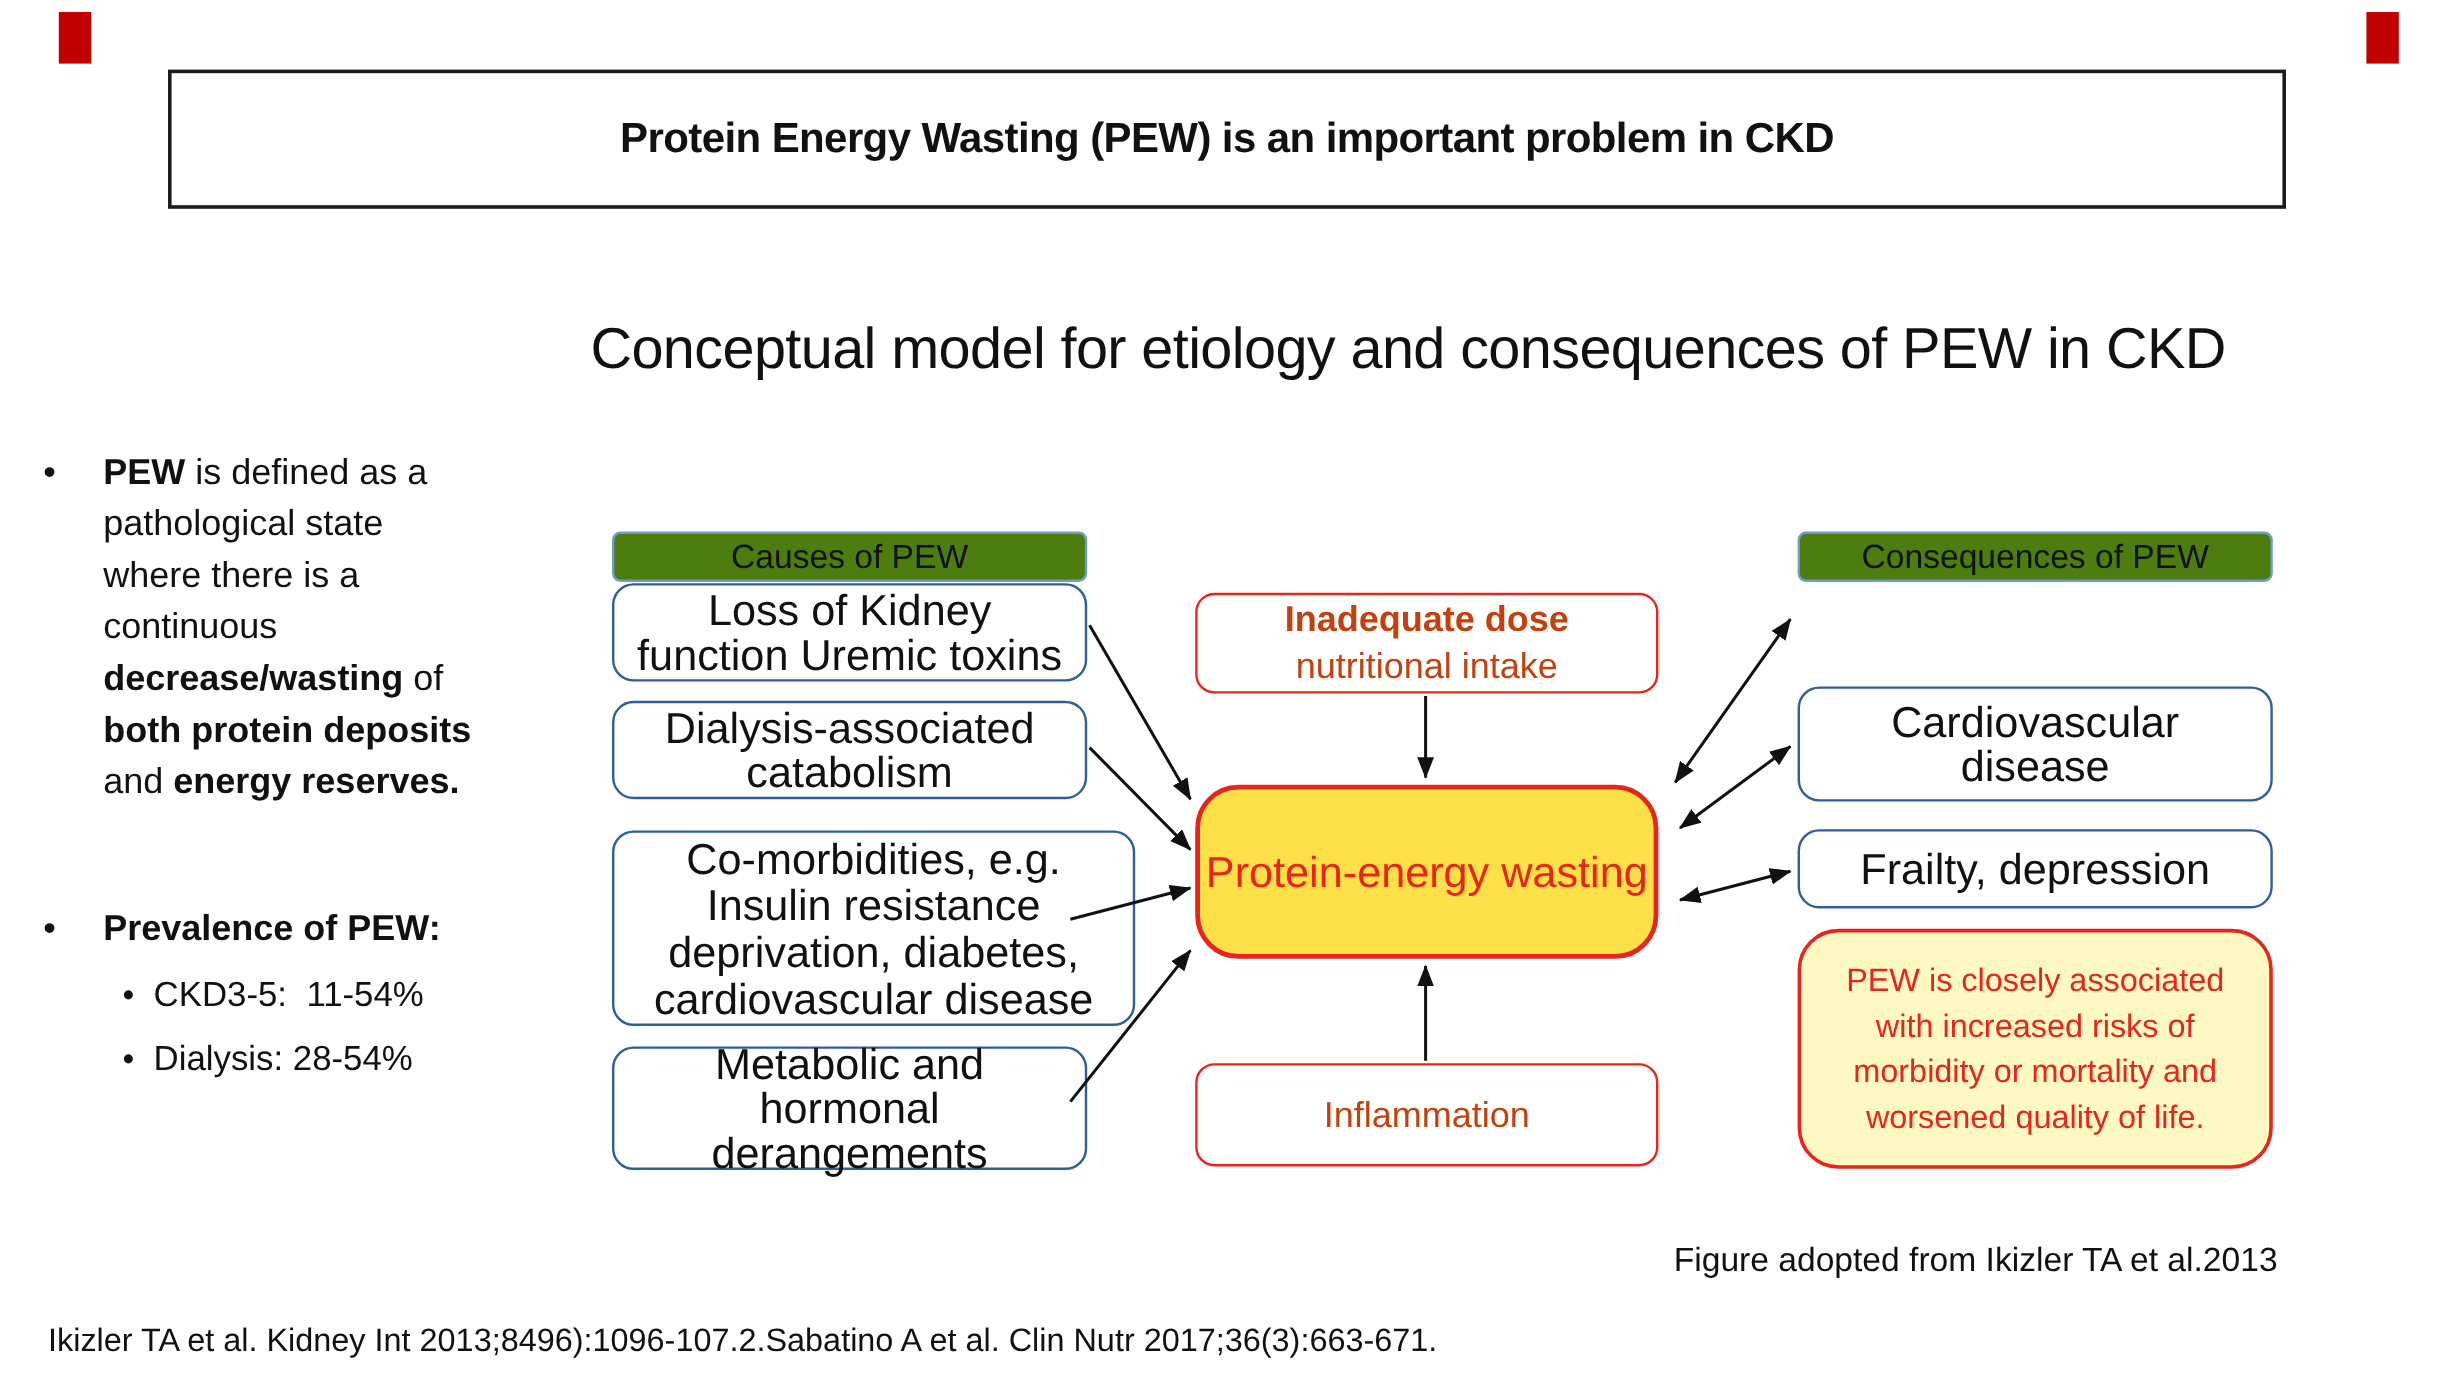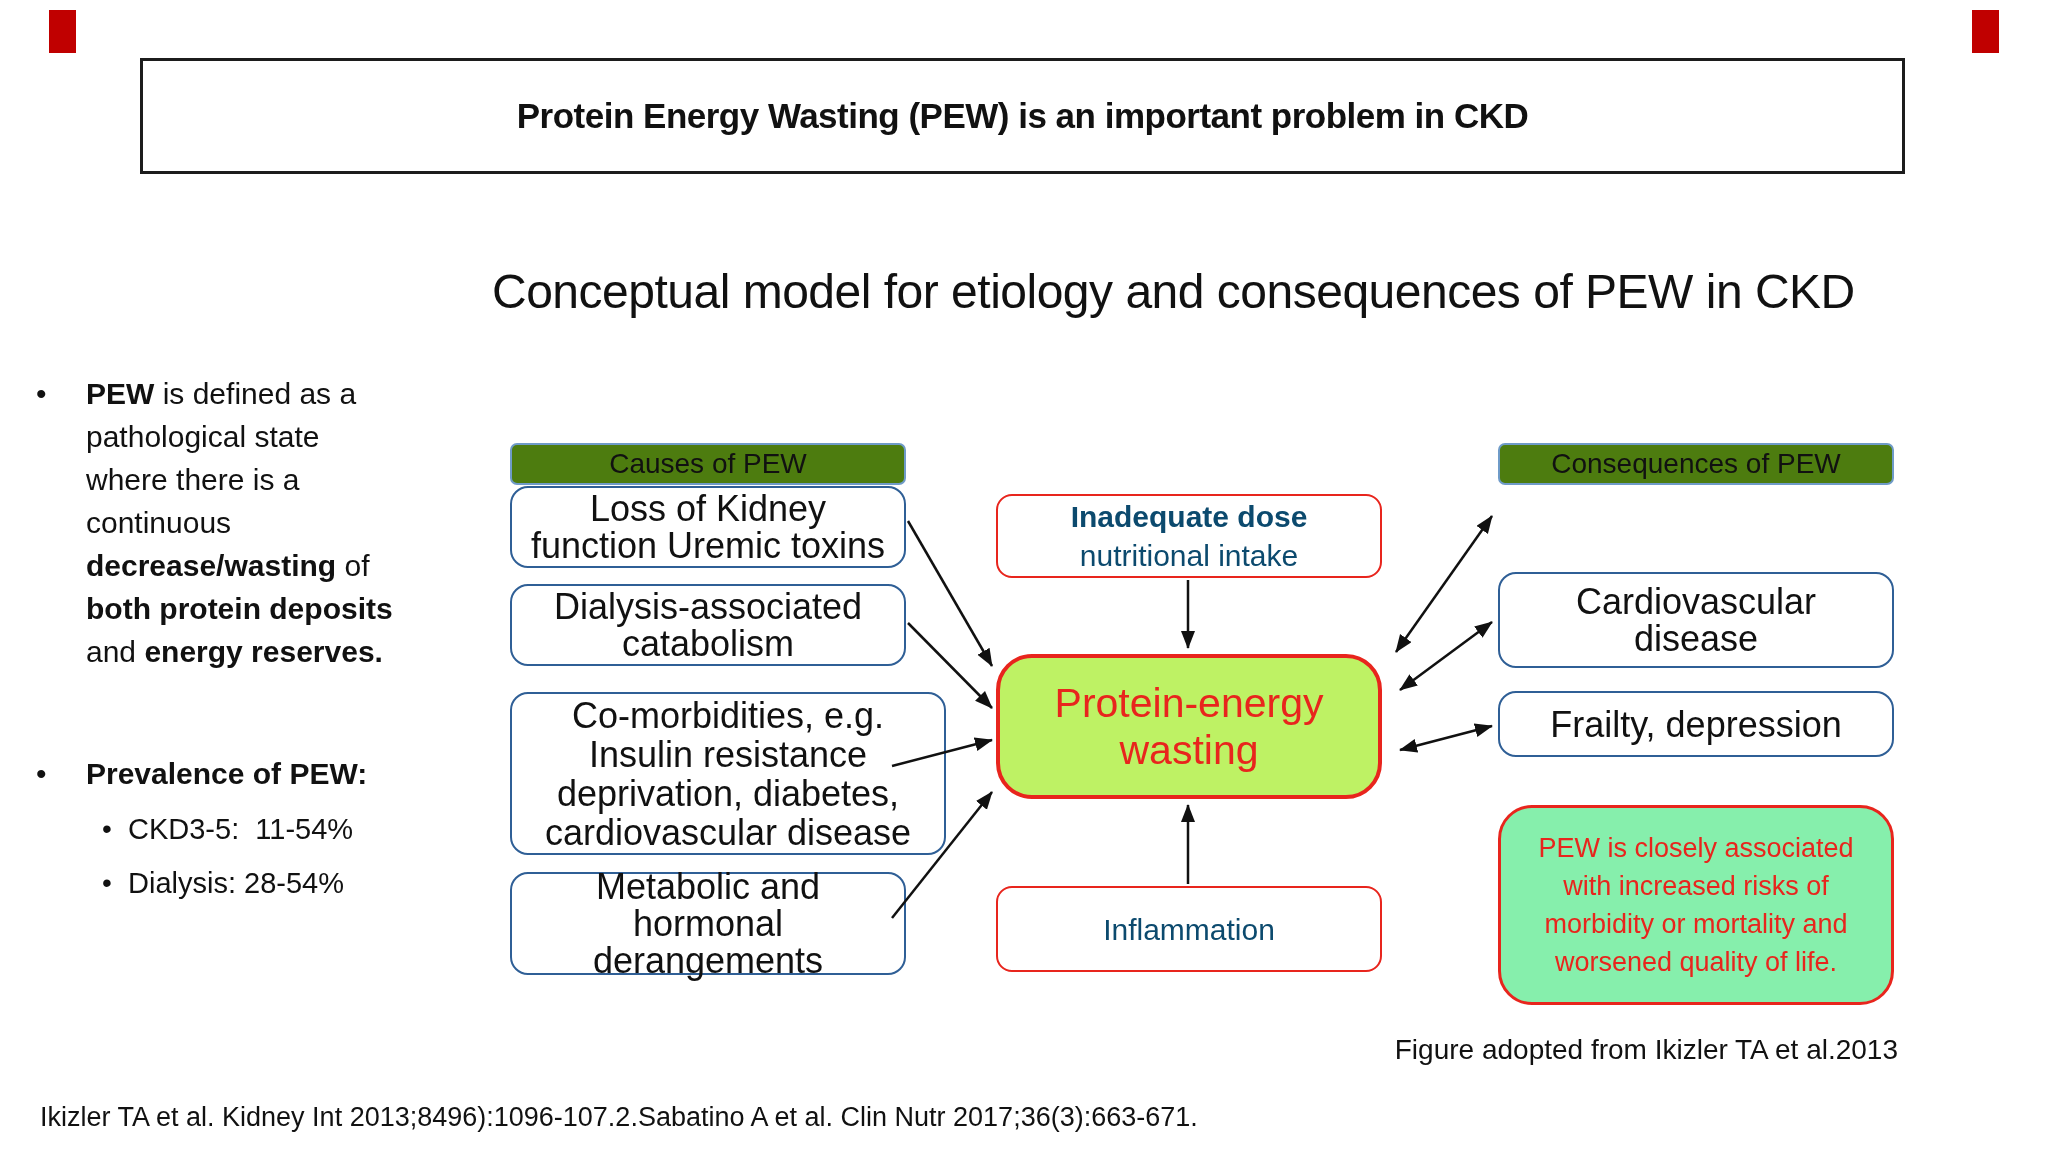--- a/index.html
+++ b/index.html
@@ -34,33 +34,33 @@
   .hdr{
     background:#4d7c0f;border:2px solid #6f9bc8;border-radius:7px;
     display:flex;align-items:center;justify-content:center;font-size:28px;box-sizing:border-box;margin-top:16px;
   }
   .node{
     background:#fff;border:2.5px solid #2f5f96;border-radius:18px;
     display:flex;align-items:center;justify-content:center;text-align:center;
     font-size:36px;line-height:37px;box-sizing:border-box;padding:4px 14px;
   }
   .rednode{
-    background:#fff;border:2.5px solid #e8251d;border-radius:16px;color:#0c4a6e;
+    background:#fff;border:2.5px solid #e8251d;border-radius:16px;color:#c2410c;
     display:flex;flex-direction:column;align-items:center;justify-content:center;text-align:center;
     font-size:30px;line-height:39px;box-sizing:border-box;padding:4px 10px;
   }
   #pew-box{
-    background:#bef264;border:4px solid #e8251d;border-radius:36px;color:#e8251d;
+    background:#fde047;border:4px solid #e8251d;border-radius:36px;color:#e8251d;
     display:flex;align-items:center;justify-content:center;text-align:center;
-    font-size:41px;box-sizing:border-box;
+    font-size:36px;box-sizing:border-box;
   }
   #pew-note{
-    background:#86efac;border:3px solid #e8251d;border-radius:34px;color:#e8251d;
+    background:#fef9c3;border:3px solid #e8251d;border-radius:34px;color:#e8251d;
     display:flex;align-items:center;justify-content:center;text-align:center;
-    font-size:27px;line-height:38px;box-sizing:border-box;padding:10px 24px;margin-top:31px;
+    font-size:27px;line-height:38px;box-sizing:border-box;padding:10px 24px;
   }
   #figure-credit{right:150px;top:1034px;font-size:28px;}
   #citation{left:40px;top:1102px;font-size:27px;}
   #arrows{left:0;top:0;width:2048px;height:1152px;pointer-events:none;}
 </style>
 </head>
 <body>
 
 <div id="slide">
 

